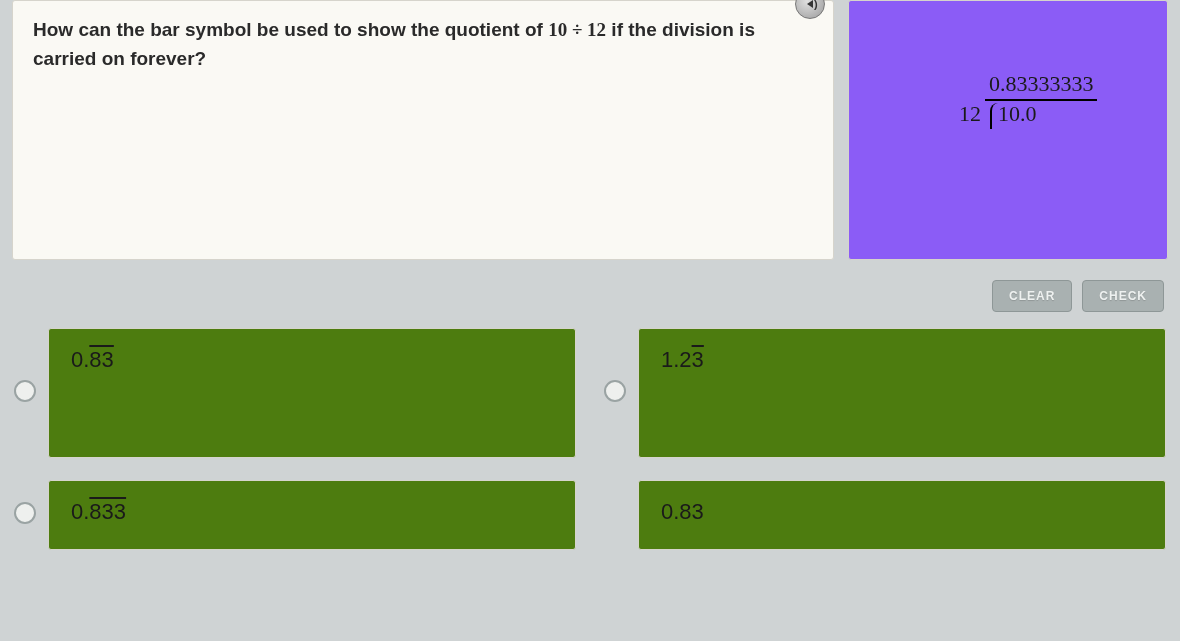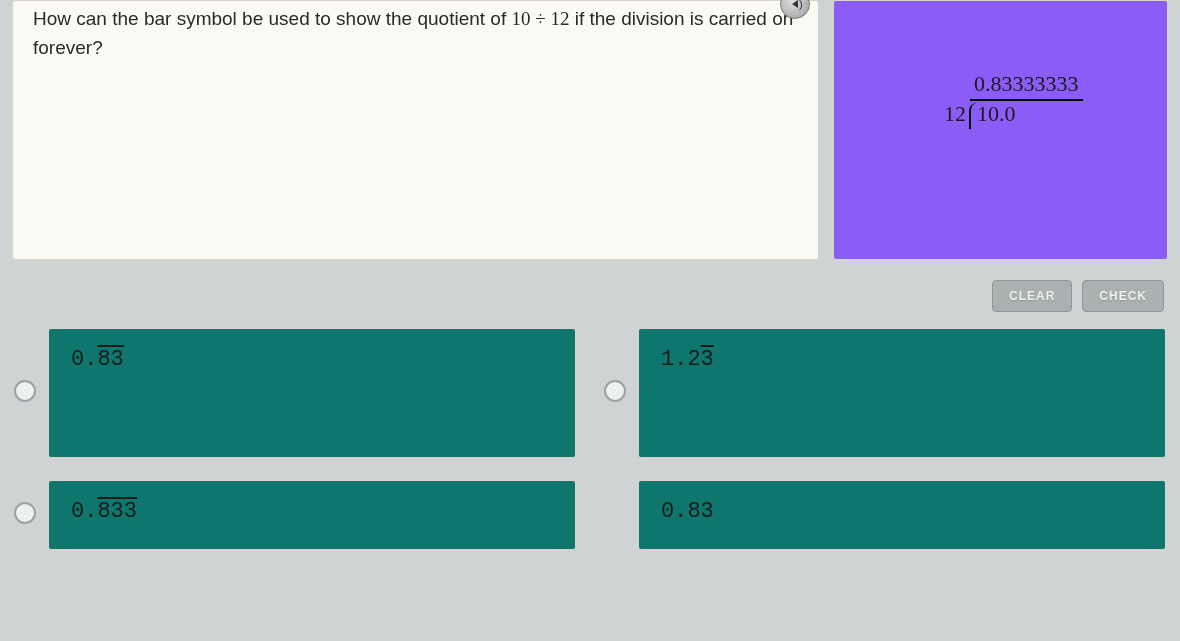--- a/index.html
+++ b/index.html
@@ -15,25 +15,26 @@
     display: flex;
     gap: 14px;
     padding: 0 12px;
   }
   .question-panel {
     background: #faf9f4;
     border: 1px solid #d6d4cc;
     border-radius: 3px;
     flex: 1 1 auto;
     height: 260px;
-    padding: 4px 20px;
+    padding: 15px 20px;
     font-size: 19px;
     color: #2a2a2a;
     line-height: 1.5;
     position: relative;
+    font-weight: bold;
   }
   .math-text { font-family: Georgia, 'Times New Roman', serif; }
   .audio-btn {
     position: absolute;
     top: -12px;
     right: 8px;
     width: 30px;
     height: 30px;
     border-radius: 50%;
     background: radial-gradient(circle at 40% 40%, #e0e0e0, #9a9a9a);
@@ -64,21 +65,21 @@
   .quotient-line {
     border-bottom: 2px solid #000;
     display: inline-block;
     padding: 0 4px 2px 4px;
     margin-left: 26px;
   }
   .div-body {
     display: flex;
     align-items: flex-start;
   }
-  .divisor { padding-right: 3px; }
+  .divisor { padding-right: 9px; }
   .paren {
     border-left: 2px solid #000;
     border-top: none;
     border-top-left-radius: 10px;
     height: 26px;
     width: 8px;
     display: inline-block;
     margin-top: 2px;
   }
   .dividend { padding-left: 0px; }
@@ -116,27 +117,27 @@
     width: 22px;
     height: 22px;
     border: 2px solid #9aa3a3;
     border-radius: 50%;
     background: #eef0ee;
     margin-top: 52px;
     flex: 0 0 22px;
     cursor: pointer;
   }
   .option-card {
-    background: #0f766e;
+    background: #4d7c0f;
     border: 1px solid #d6d4cc;
     border-radius: 3px;
     flex: 1 1 auto;
     height: 130px;
     padding: 18px 22px;
-    font-family: Liberation Mono, monospace;
+    font-family: Liberation Sans, sans-serif;
     font-size: 22px;
     color: #1a1a1a;
   }
   .option-card.short { height: 70px; }
   .overline {
     text-decoration: overline;
     text-decoration-thickness: 1.5px;
   }
   .speaker-glyph {
     width: 0; height: 0;

